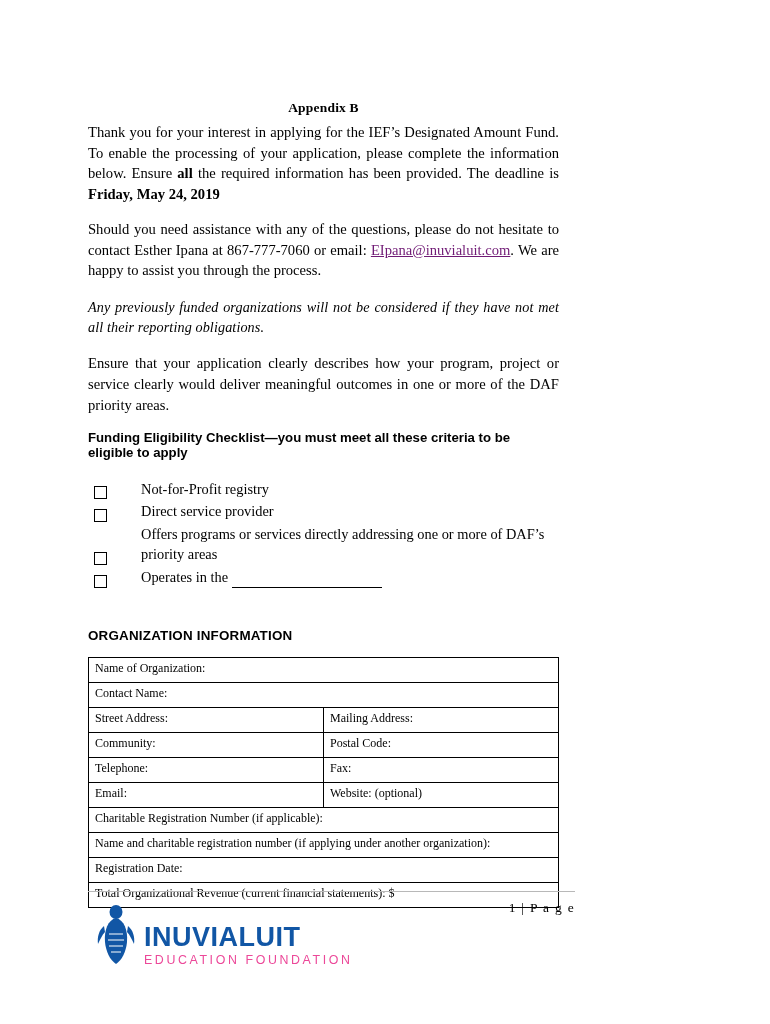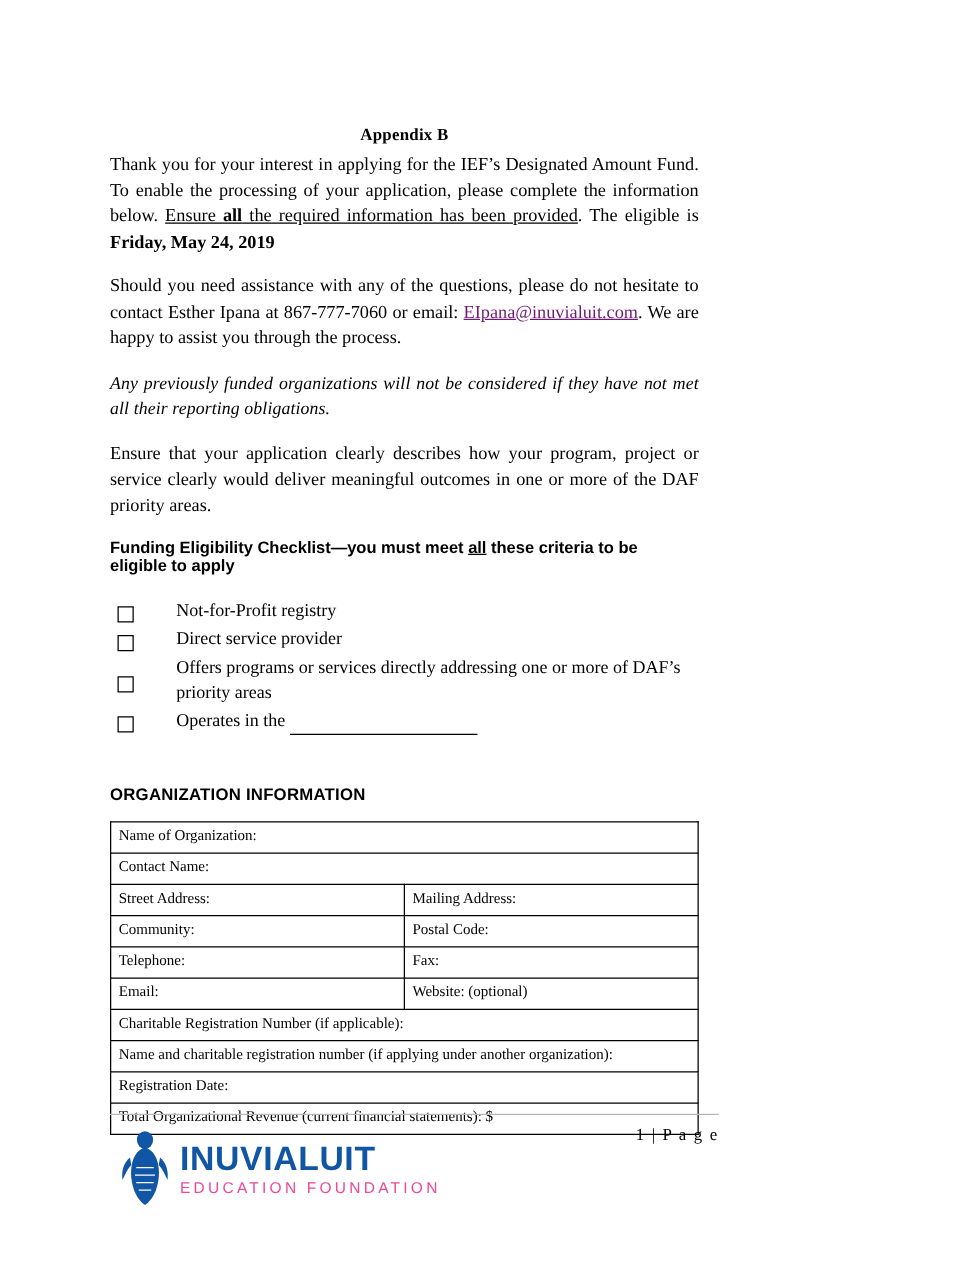--- a/index.html
+++ b/index.html
@@ -37,21 +37,20 @@
     margin: 0 0 16px 0;
     font-weight: normal;
   }
   p.body-text {
     font-size: 14.6px;
     line-height: 1.42;
     text-align: justify;
     margin: 0 0 14px 0;
   }
   .u {
-    text-decoration: underline;
   }
   .b {
     font-weight: bold;
   }
   .italic-note {
     font-style: italic;
     font-size: 14.2px;
     line-height: 1.42;
     text-align: justify;
     margin: 16px 0 16px 0;
@@ -66,21 +65,21 @@
     font-size: 13.2px;
     margin: 10px 0 20px 0;
   }
   .checklist {
     margin: 0 0 0 0;
     padding: 0;
     list-style: none;
   }
   .check-row {
     display: flex;
-    align-items: center;
+    align-items: flex-end;
     margin-bottom: 3px;
     font-family: Liberation Serif, serif;
   }
   .checkbox {
     width: 11px;
     height: 11px;
     border: 1px solid #000;
     margin: 4px 0 0 6px;
     flex: 0 0 auto;
   }
@@ -131,21 +130,21 @@
     right: 0;
     top: 8px;
     font-size: 13.5px;
     letter-spacing: 1.3px;
   }
   .logo {
     position: absolute;
     left: 8px;
     top: 12px;
     display: flex;
-    align-items: center;
+    align-items: flex-end;
   }
   .logo-text {
     margin-left: 8px;
     line-height: 1;
   }
   .logo-main {
     font-family: "Liberation Sans", sans-serif;
     font-weight: bold;
     font-size: 27px;
     color: #1156a5;
@@ -161,21 +160,21 @@
 </style>
 </head>
 <body>
 
 <div class="page">
 
   <div class="appendix">Appendix B</div>
 
 
   <p class="body-text">
-    <span>Thank you for your interest in applying for the IEF’s Designated Amount Fund. To enable the processing of your application, please complete the information below. </span><span class="u">Ensure </span><span class="u b">all</span><span class="u"> the required information has been provided</span><span>. The eligible is </span><span class="b">Friday, May 24, 2019</span>
+    <span>Thank you for your interest in applying for the IEF’s Designated Amount Fund. To enable the processing of your application, please complete the information below. </span><span class="u">Ensure </span><span class="u b">all</span><span class="u"> the required information has been provided</span><span>. The deadline is </span><span class="b">Friday, May 24, 2019</span>
   </p>
 
   <p class="body-text">
     <span>Should you need assistance with any of the questions, please do not hesitate to contact Esther Ipana at 867-777-7060 or email: </span><a class="email-link" href="#">EIpana@inuvialuit.com</a><span>. We are happy to assist you through the process.</span>
   </p>
 
   <p class="italic-note">Any previously funded organizations will not be considered if they have not met all their reporting obligations.</p>
 
   <p class="body-text">Ensure that your application clearly describes how your program, project or service clearly would deliver meaningful outcomes in one or more of the DAF priority areas.</p>
 

